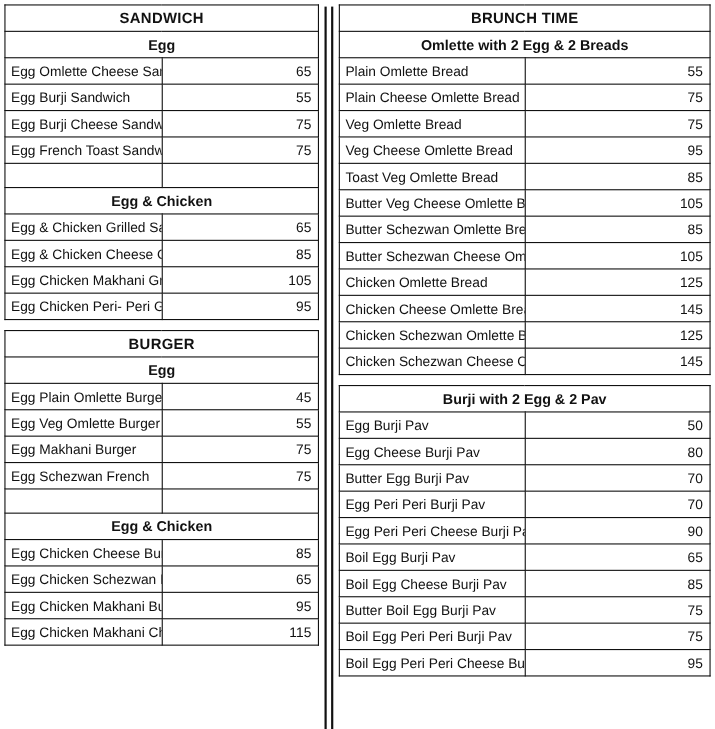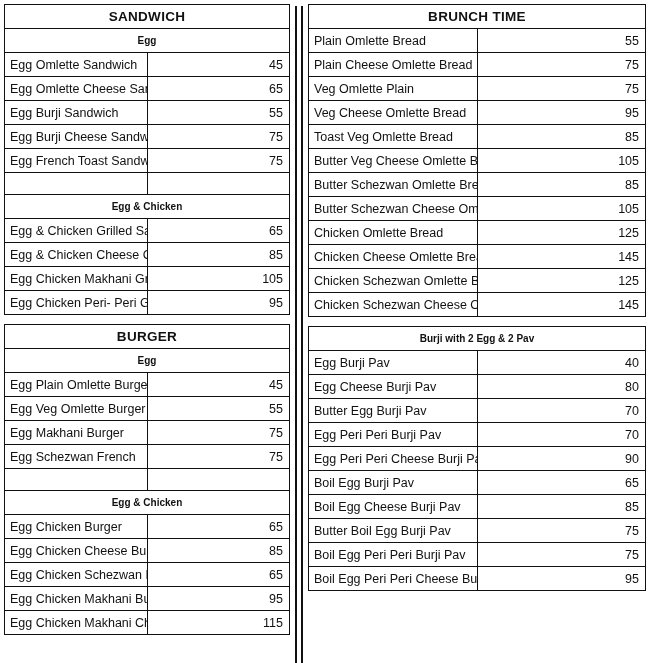--- a/index.html
+++ b/index.html
@@ -68,21 +68,21 @@
   }
   .section-head td {
     text-align: center;
     font-weight: bold;
     font-size: 13px;
     letter-spacing: 0.3px;
   }
   .sub-head td {
     text-align: center;
     font-weight: bold;
-    font-size: 10px;
+    font-size: 13px;
   }
   .spacer td {
     border-left: 1px solid #111;
     border-right: 1px solid #111;
     border-top: 1px solid #111;
     border-bottom: 1px solid #111;
     height: 22px;
   }
   .gap {
     height: 9px;
@@ -100,24 +100,20 @@
 
     <table>
       <tbody>
           <tr class="section-head title-big">
         <td colspan="2">SANDWICH</td>
       </tr>
       <tr class="sub-head">
         <td colspan="2">Egg</td>
       </tr>
       <tr>
-        <td>Egg Omlette Sandwich</td>
-        <td class="price">45</td>
-      </tr>
-      <tr>
         <td>Egg Omlette Cheese Sandwich</td>
         <td class="price">65</td>
       </tr>
       <tr>
         <td>Egg Burji Sandwich</td>
         <td class="price">55</td>
       </tr>
       <tr>
         <td>Egg Burji Cheese Sandwich</td>
         <td class="price">75</td>
@@ -179,24 +175,20 @@
         <td class="price">75</td>
       </tr>
       <tr class="spacer">
         <td></td>
         <td class="price"></td>
       </tr>
       <tr class="sub-head">
         <td colspan="2">Egg &amp; Chicken</td>
       </tr>
       <tr>
-        <td>Egg Chicken Burger</td>
-        <td class="price">65</td>
-      </tr>
-      <tr>
         <td>Egg Chicken Cheese Burger</td>
         <td class="price">85</td>
       </tr>
       <tr>
         <td>Egg Chicken Schezwan Burger</td>
         <td class="price">65</td>
       </tr>
       <tr>
         <td>Egg Chicken Makhani Burger</td>
         <td class="price">95</td>
@@ -214,30 +206,33 @@
     <div class="bars"></div>
   </div>
 
   <div class="col col-right">
 
     <table>
       <tbody>
           <tr class="section-head title-big">
         <td colspan="2">BRUNCH TIME</td>
       </tr>
+      <tr class="sub-head">
+        <td colspan="2">Omlette with 2 Egg &amp; 2 Breads</td>
+      </tr>
       <tr>
         <td>Plain Omlette Bread</td>
         <td class="price-r">55</td>
       </tr>
       <tr>
         <td>Plain Cheese Omlette Bread</td>
         <td class="price-r">75</td>
       </tr>
       <tr>
-        <td>Veg Omlette Plain</td>
+        <td>Veg Omlette Bread</td>
         <td class="price-r">75</td>
       </tr>
       <tr>
         <td>Veg Cheese Omlette Bread</td>
         <td class="price-r">95</td>
       </tr>
       <tr>
         <td>Toast Veg Omlette Bread</td>
         <td class="price-r">85</td>
       </tr>
@@ -274,21 +269,21 @@
 
     <div class="gap"></div>
 
     <table>
       <tbody>
           <tr class="sub-head">
         <td colspan="2">Burji with 2 Egg &amp; 2 Pav</td>
       </tr>
       <tr>
         <td>Egg Burji Pav</td>
-        <td class="price-r">40</td>
+        <td class="price-r">50</td>
       </tr>
       <tr>
         <td>Egg Cheese Burji Pav</td>
         <td class="price-r">80</td>
       </tr>
       <tr>
         <td>Butter Egg Burji Pav</td>
         <td class="price-r">70</td>
       </tr>
       <tr>

